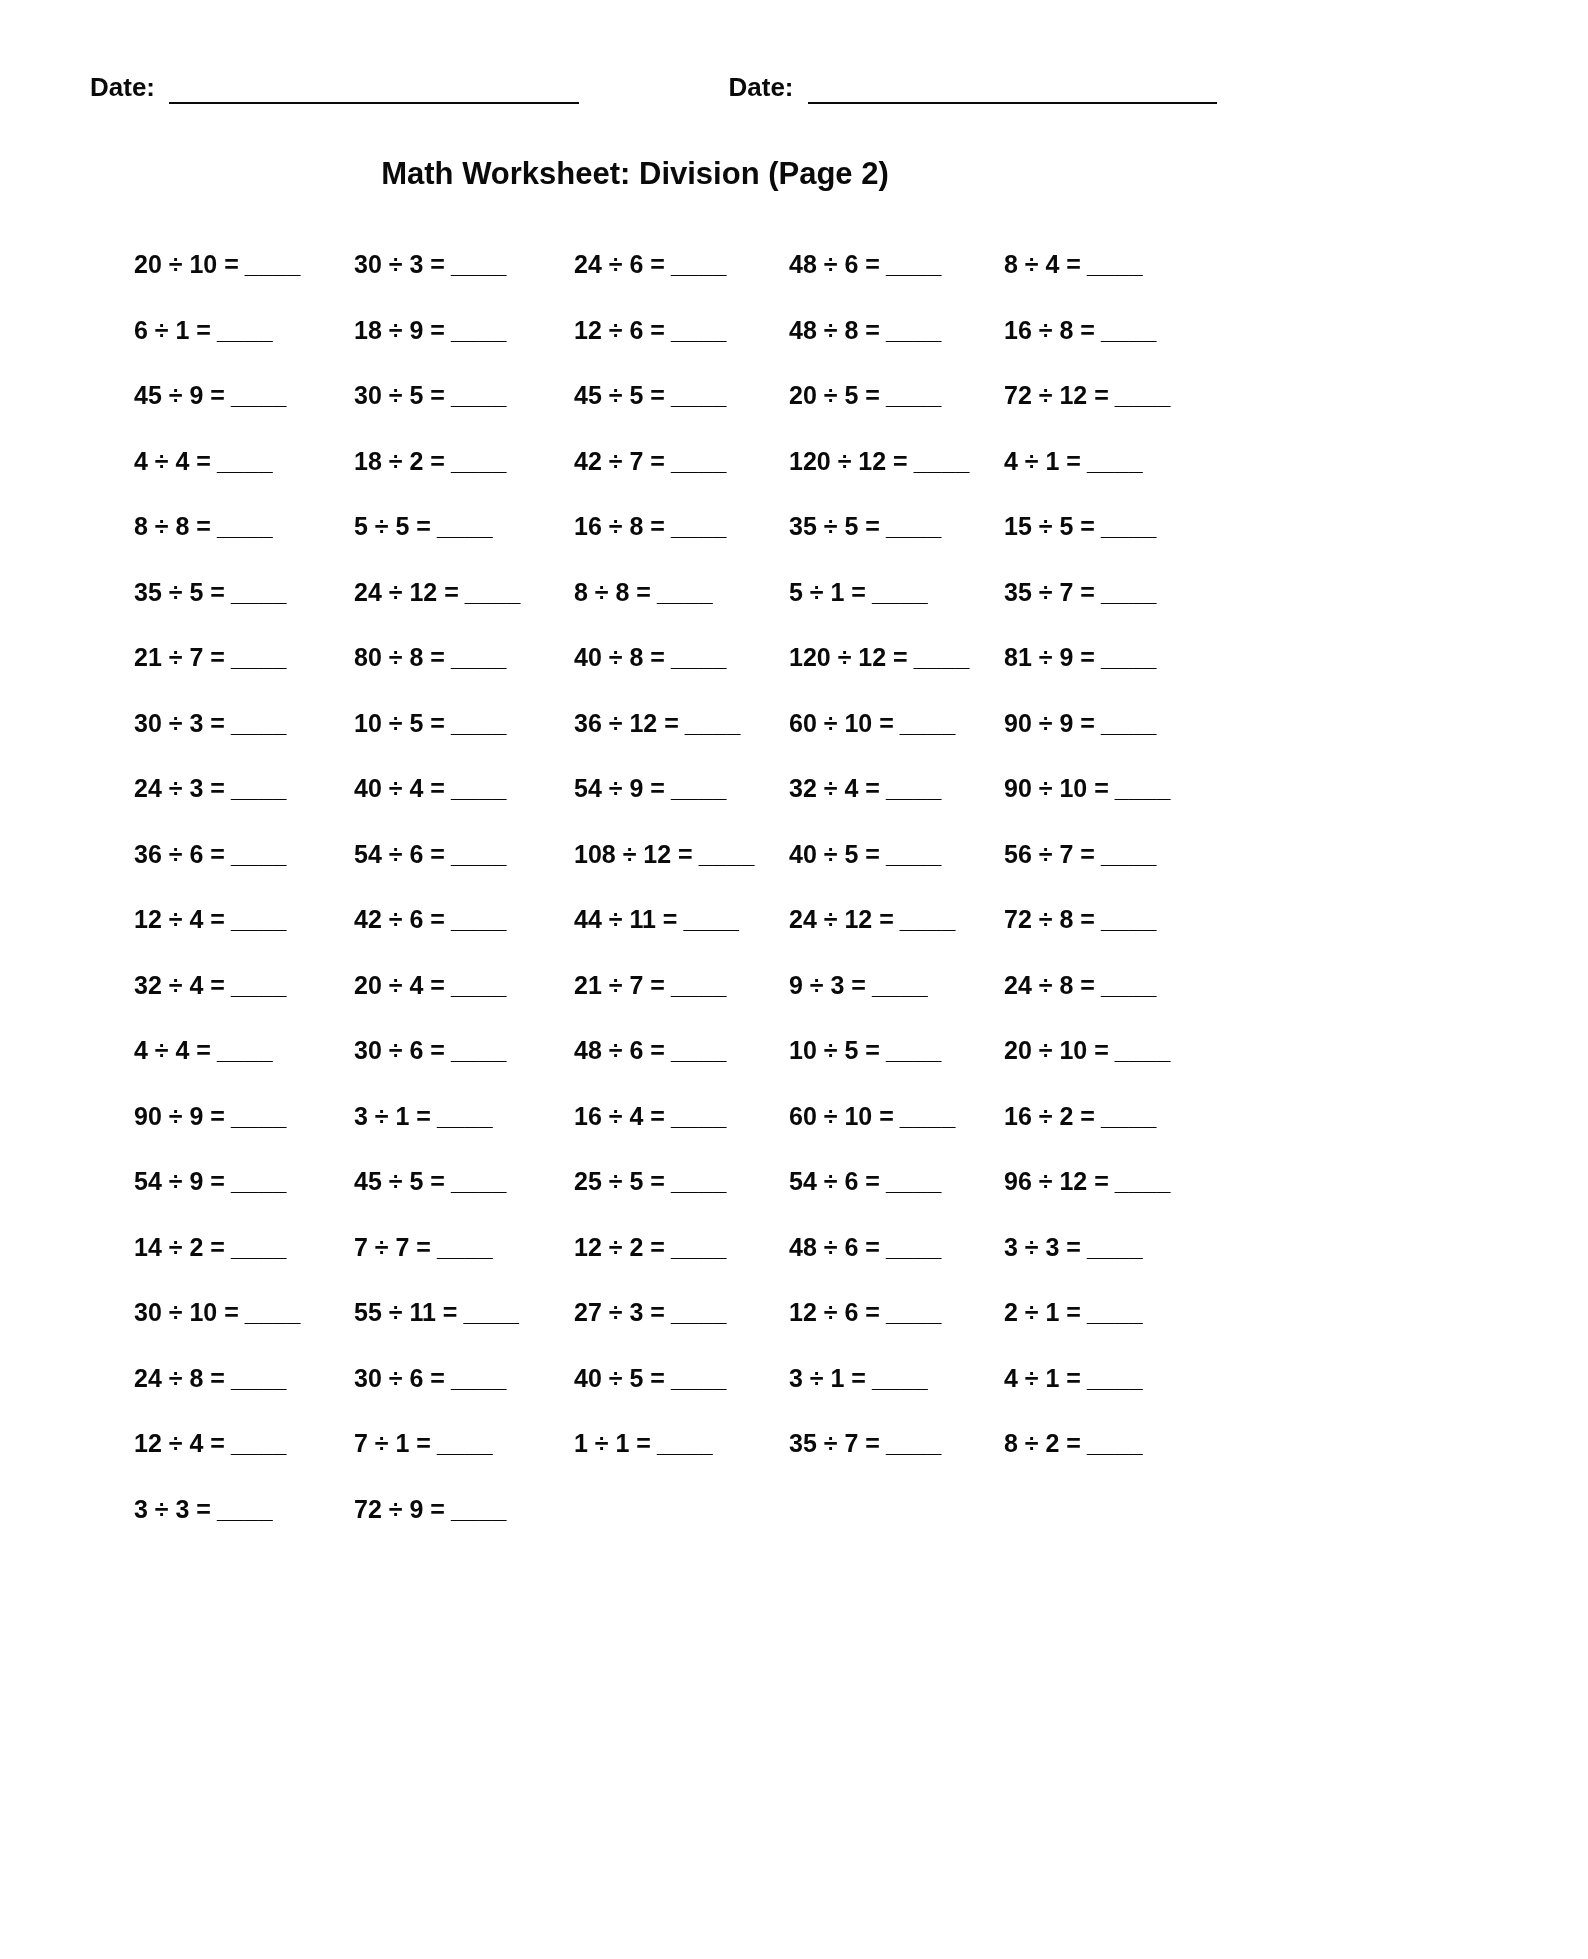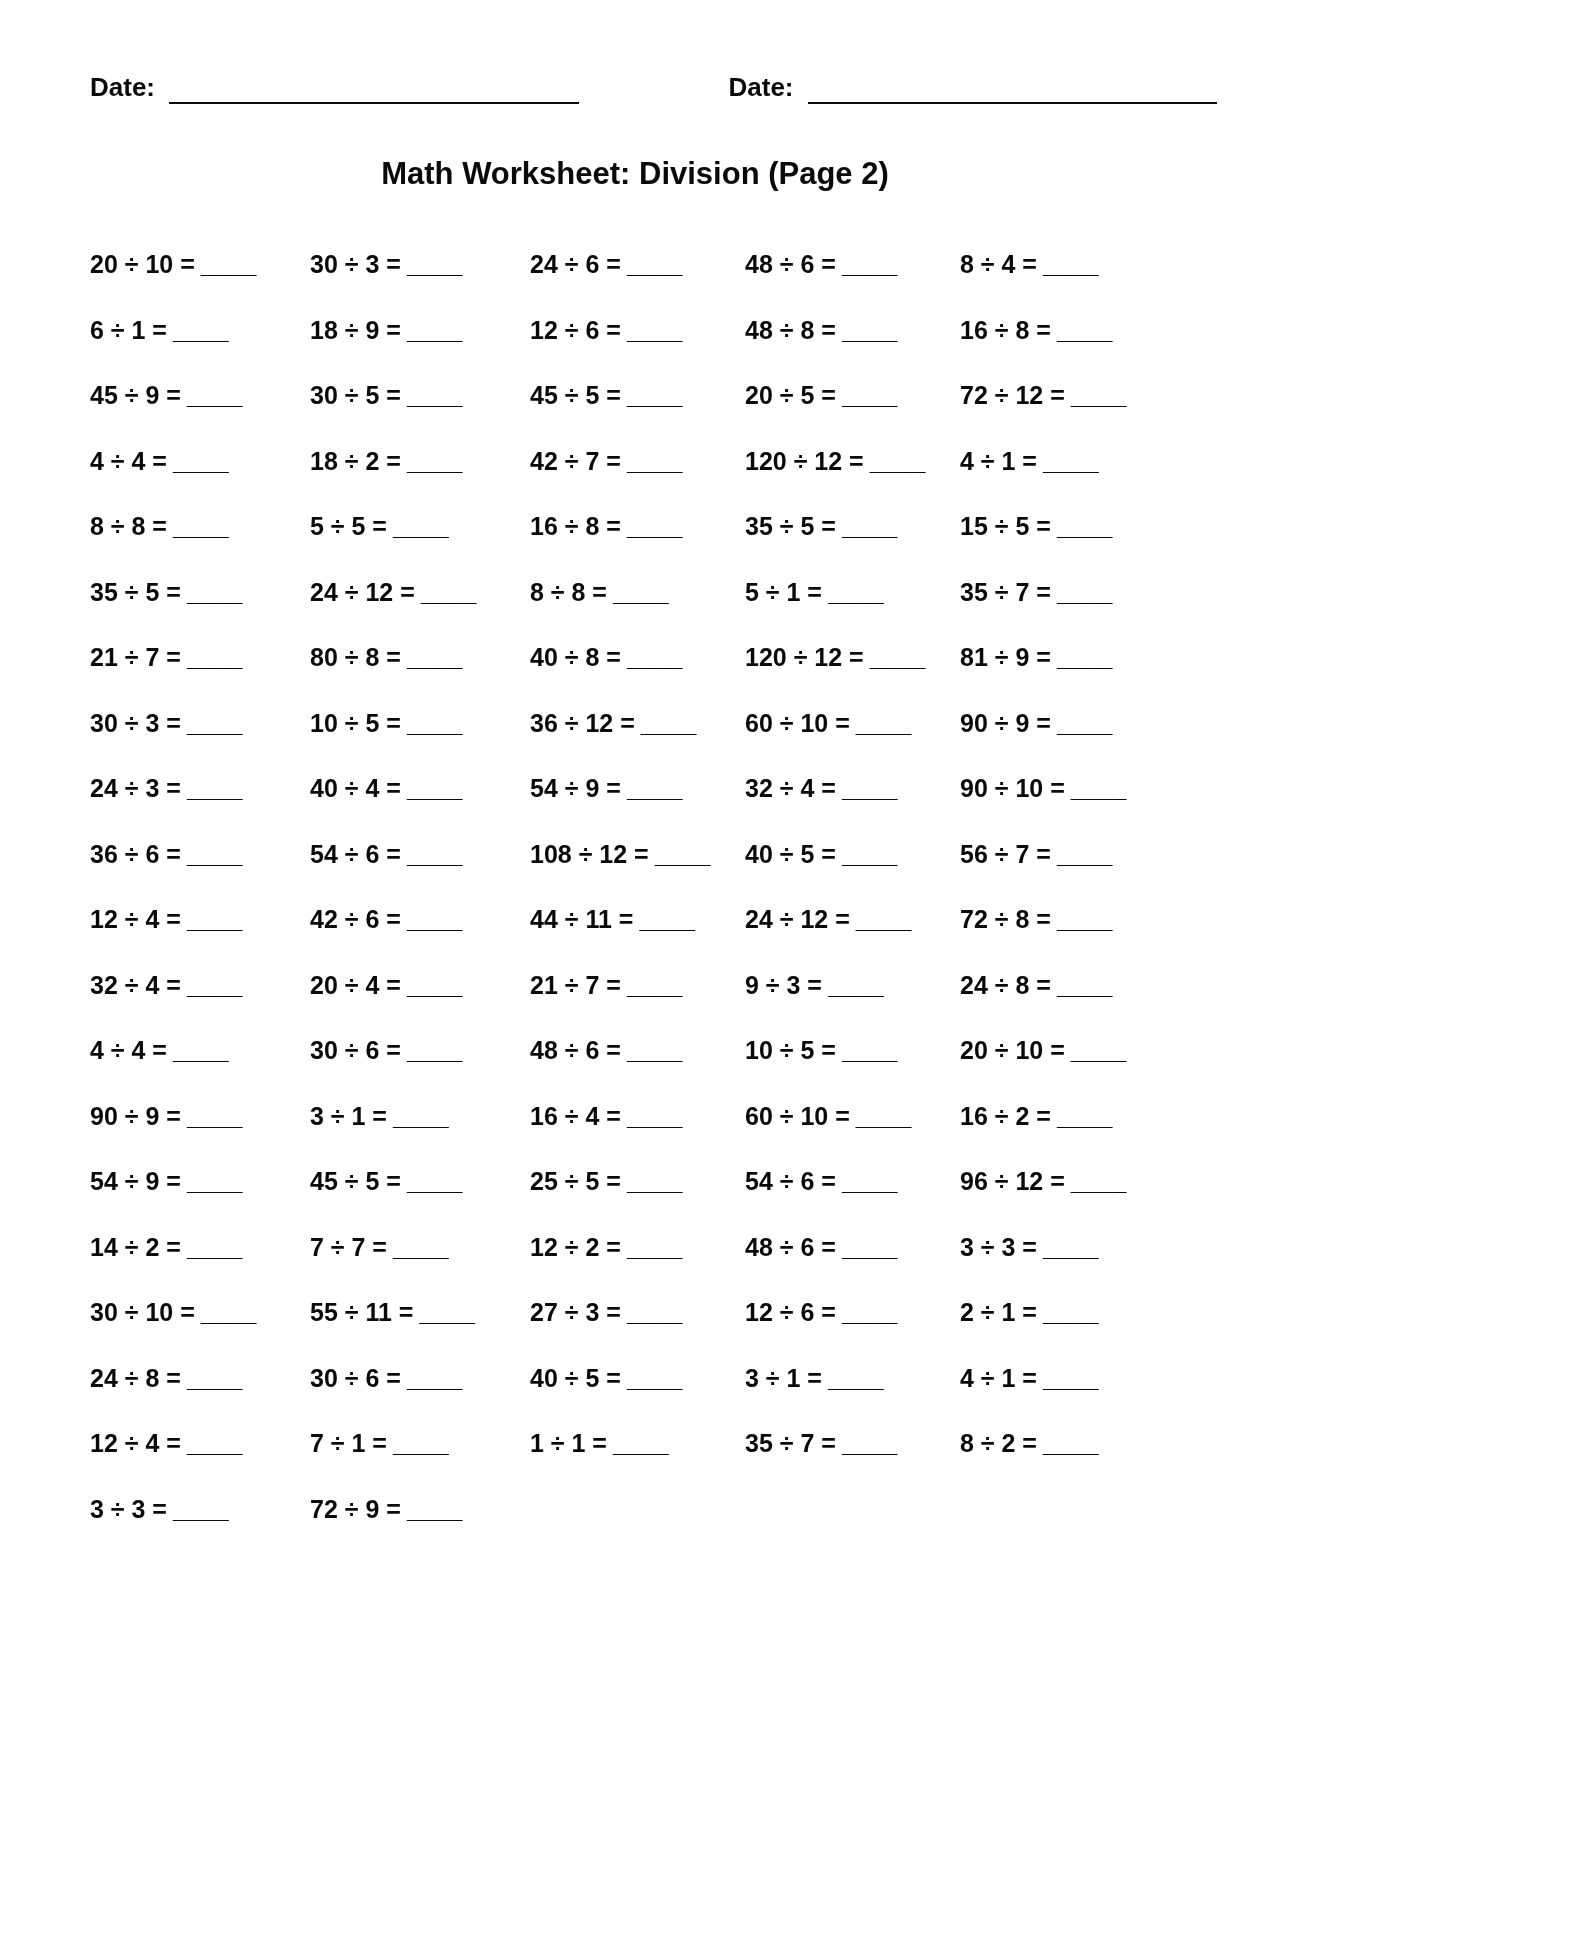--- a/index.html
+++ b/index.html
@@ -46,20 +46,21 @@
     width: 1090px;
     margin: 52px 0 0 0;
     text-align: center;
     font-size: 31px;
     font-weight: 700;
   }
   .problems-grid {
     display: grid;
     grid-template-columns: 220px 220px 215px 215px 240px;
     margin-top: 58px;
+    margin-left: 44px;
   }
   .problem {
     height: 65.5px;
     font-size: 25px;
     white-space: nowrap;
   }
   .problem .expr {
     margin-right: 6px;
   }
 </style>

